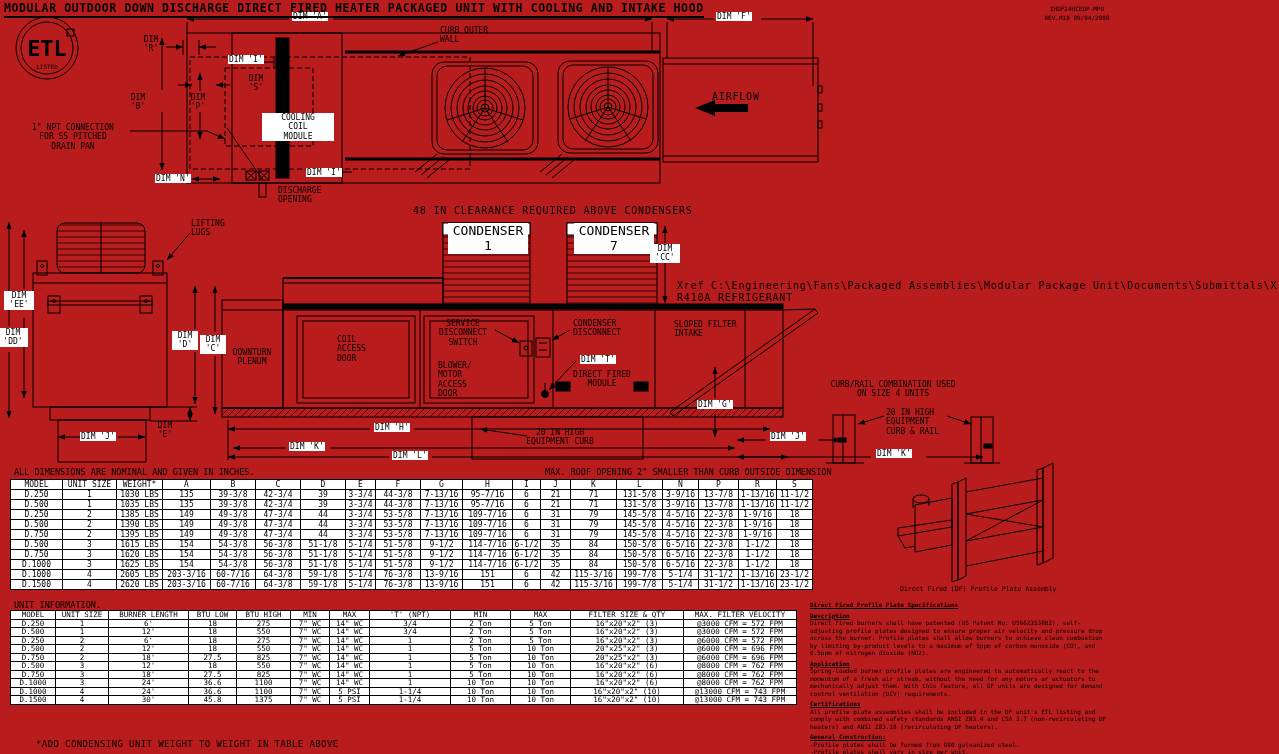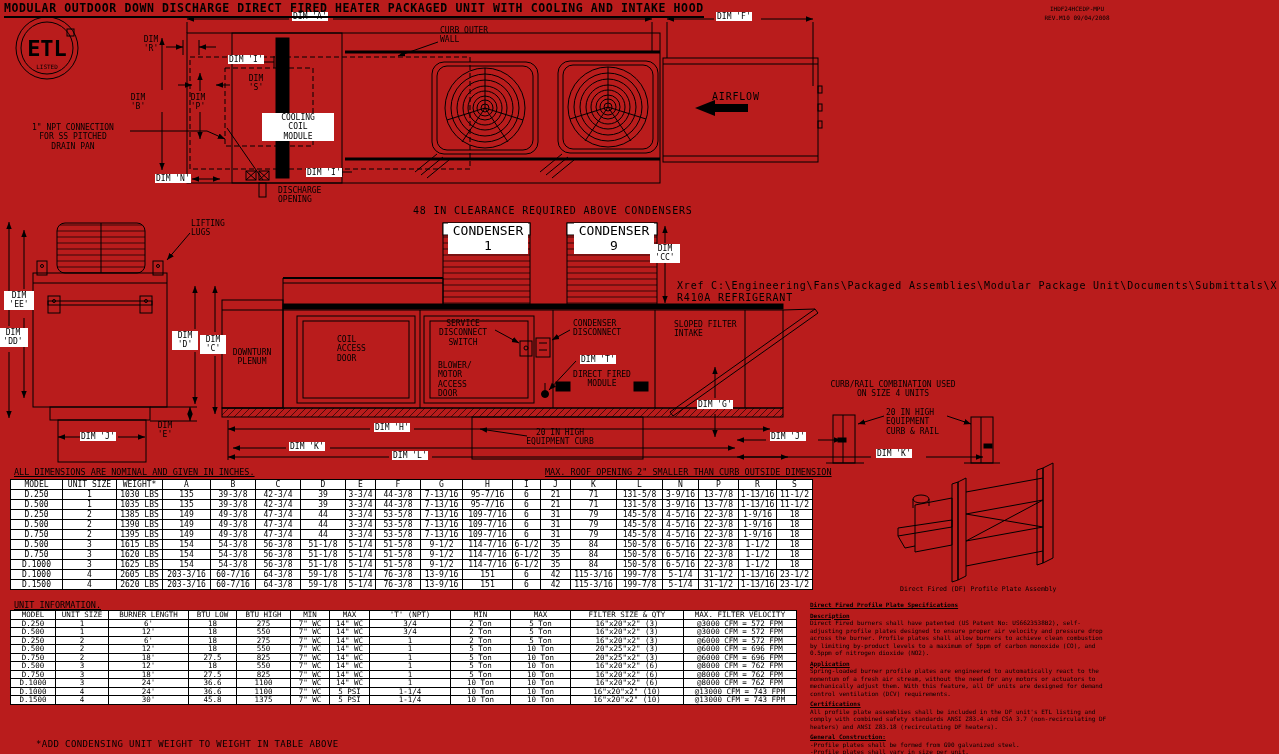--- a/index.html
+++ b/index.html
@@ -9,29 +9,29 @@
   .lbl{position:absolute;font:8px/1.18 "DejaVu Sans Mono",monospace;color:#000;
        white-space:pre-line;z-index:5;}
   .c{text-align:center;}
   .bg{background:#fff;padding:0 1px;}
   .f9{font-size:10px;letter-spacing:0.8px;}
   .f75{font-size:13px;}
   .title{position:absolute;left:4px;top:1px;font:bold 11.5px "DejaVu Sans Mono",monospace;
          letter-spacing:0.6px;border-bottom:2px solid #000;padding-bottom:1px;z-index:6;}
   .docnum{position:absolute;left:1012px;top:4px;width:130px;text-align:center;
           font:6px/1.5 "DejaVu Sans Mono",monospace;z-index:6;}
-  .note{position:absolute;font:8.5px "DejaVu Sans Mono",monospace;white-space:nowrap;z-index:6;text-decoration:underline;}
+  .note{position:absolute;font:8.5px "DejaVu Sans Mono",monospace;white-space:nowrap;z-index:6;}
   table.dt{position:absolute;border-collapse:collapse;table-layout:fixed;background:#fff;z-index:6;}
   table.dt th,table.dt td{border:1px solid #000;padding:0;text-align:center;overflow:hidden;
        white-space:nowrap;font:8px/1 "DejaVu Sans Mono",monospace;height:9px;}
   table.dt th{font-weight:normal;}
   #dim-table{left:10px;top:479px;width:800px;}
   #unit-table{left:10px;top:610px;width:786px;}
   #unit-table th,#unit-table td{font-size:7.5px;height:7px;}
-  .tbl-title{position:absolute;font:8.5px "DejaVu Sans Mono",monospace;text-decoration:underline;z-index:6;}
+  .tbl-title{position:absolute;font:8.5px "DejaVu Sans Mono",monospace;z-index:6;}
   .footnote{position:absolute;left:36px;top:739px;font:9px "DejaVu Sans Mono",monospace;
             letter-spacing:0.4px;z-index:6;}
   #specs{position:absolute;left:810px;top:601px;width:300px;z-index:6;
          font:6px/1.25 "DejaVu Sans Mono",monospace;}
   #specs .hd{text-decoration:underline;font-weight:bold;margin-top:3px;}
   #specs .bd{white-space:pre-wrap;}
   .caption{position:absolute;left:900px;top:585px;width:200px;font:6.5px "DejaVu Sans Mono",monospace;z-index:6;}
 </style>
 </head>
 <body>
@@ -332,21 +332,21 @@
   <div class="lbl c" style="left:220px;top:348px;width:64px">DOWNTURN
 PLENUM</div>
   <div class="lbl" style="left:337px;top:335px">COIL
 ACCESS
 DOOR</div>
   <div class="lbl c bg" style="left:172px;top:331px;width:24px">DIM
 'D'</div>
   <div class="lbl c bg" style="left:200px;top:335px;width:24px">DIM
 'C'</div>
   <div class="lbl c bg f75" style="left:448px;top:223px;width:78px">CONDENSER 1</div>
-  <div class="lbl c bg f75" style="left:574px;top:223px;width:78px">CONDENSER 9</div>
+  <div class="lbl c bg f75" style="left:574px;top:223px;width:78px">CONDENSER 7</div>
   <div class="lbl c bg" style="left:650px;top:244px;width:28px">DIM
 'CC'</div>
   <div class="lbl c" style="left:430px;top:319px;width:66px">SERVICE
 DISCONNECT
 SWITCH</div>
   <div class="lbl" style="left:573px;top:319px">CONDENSER
 DISCONNECT</div>
   <div class="lbl" style="left:438px;top:361px">BLOWER/
 MOTOR
 ACCESS

